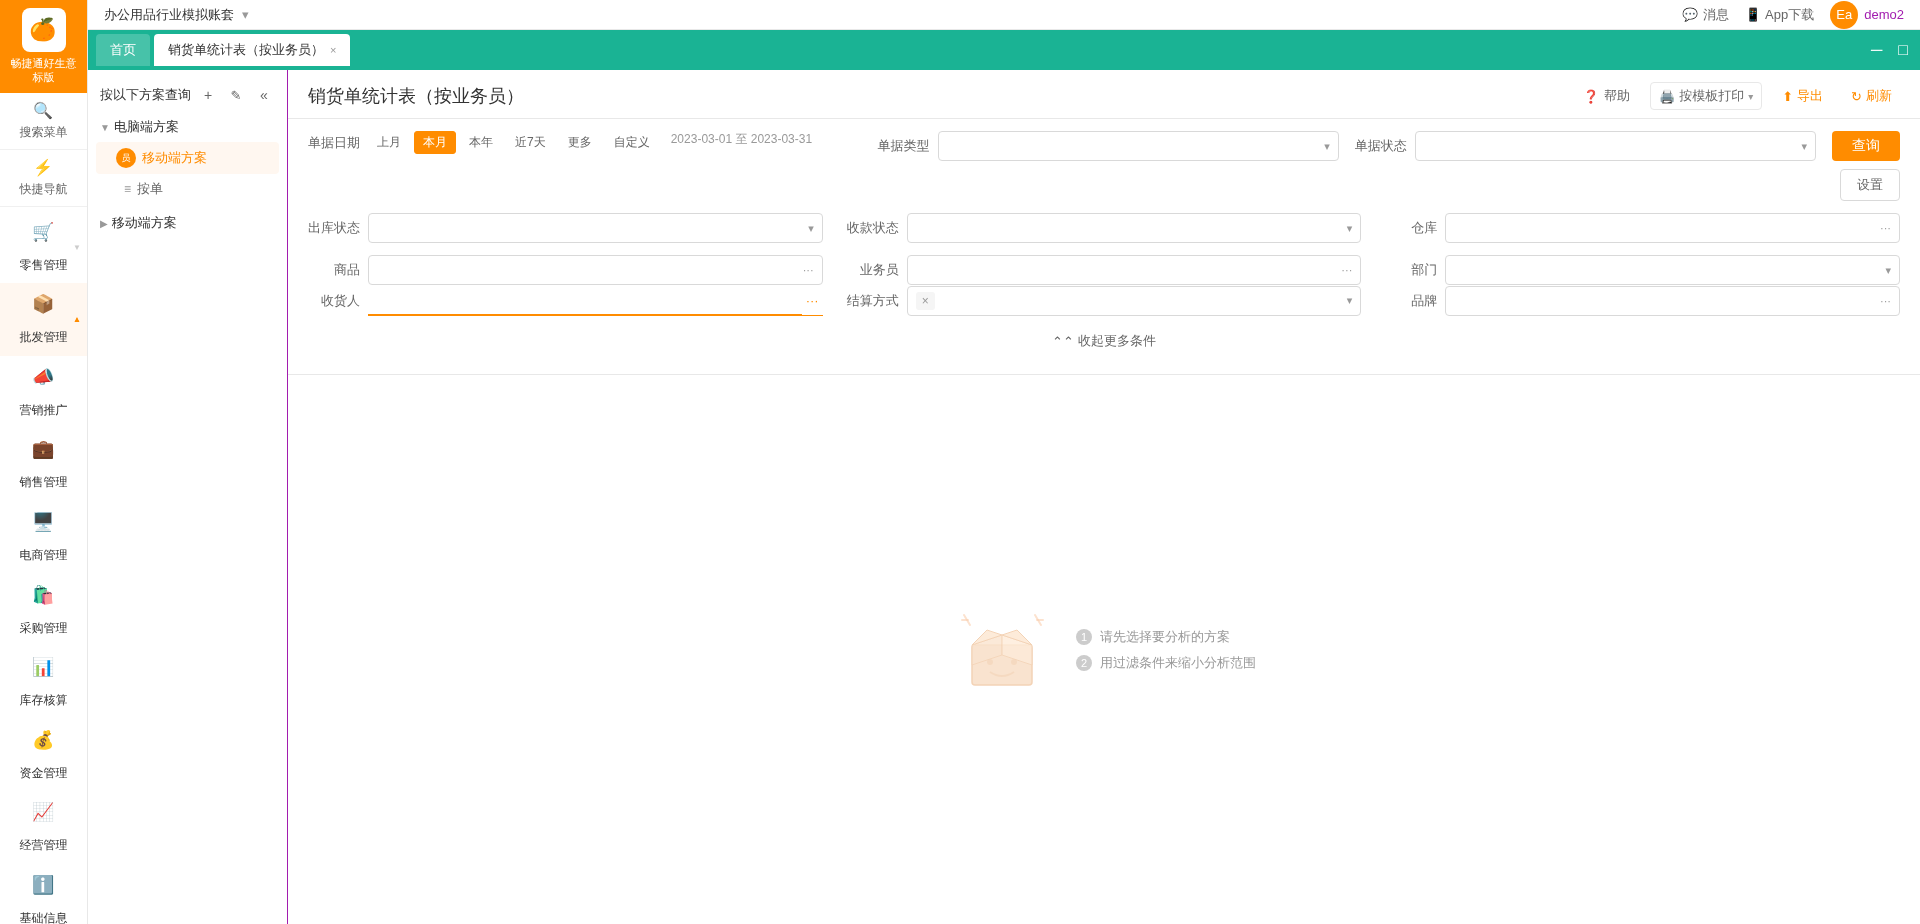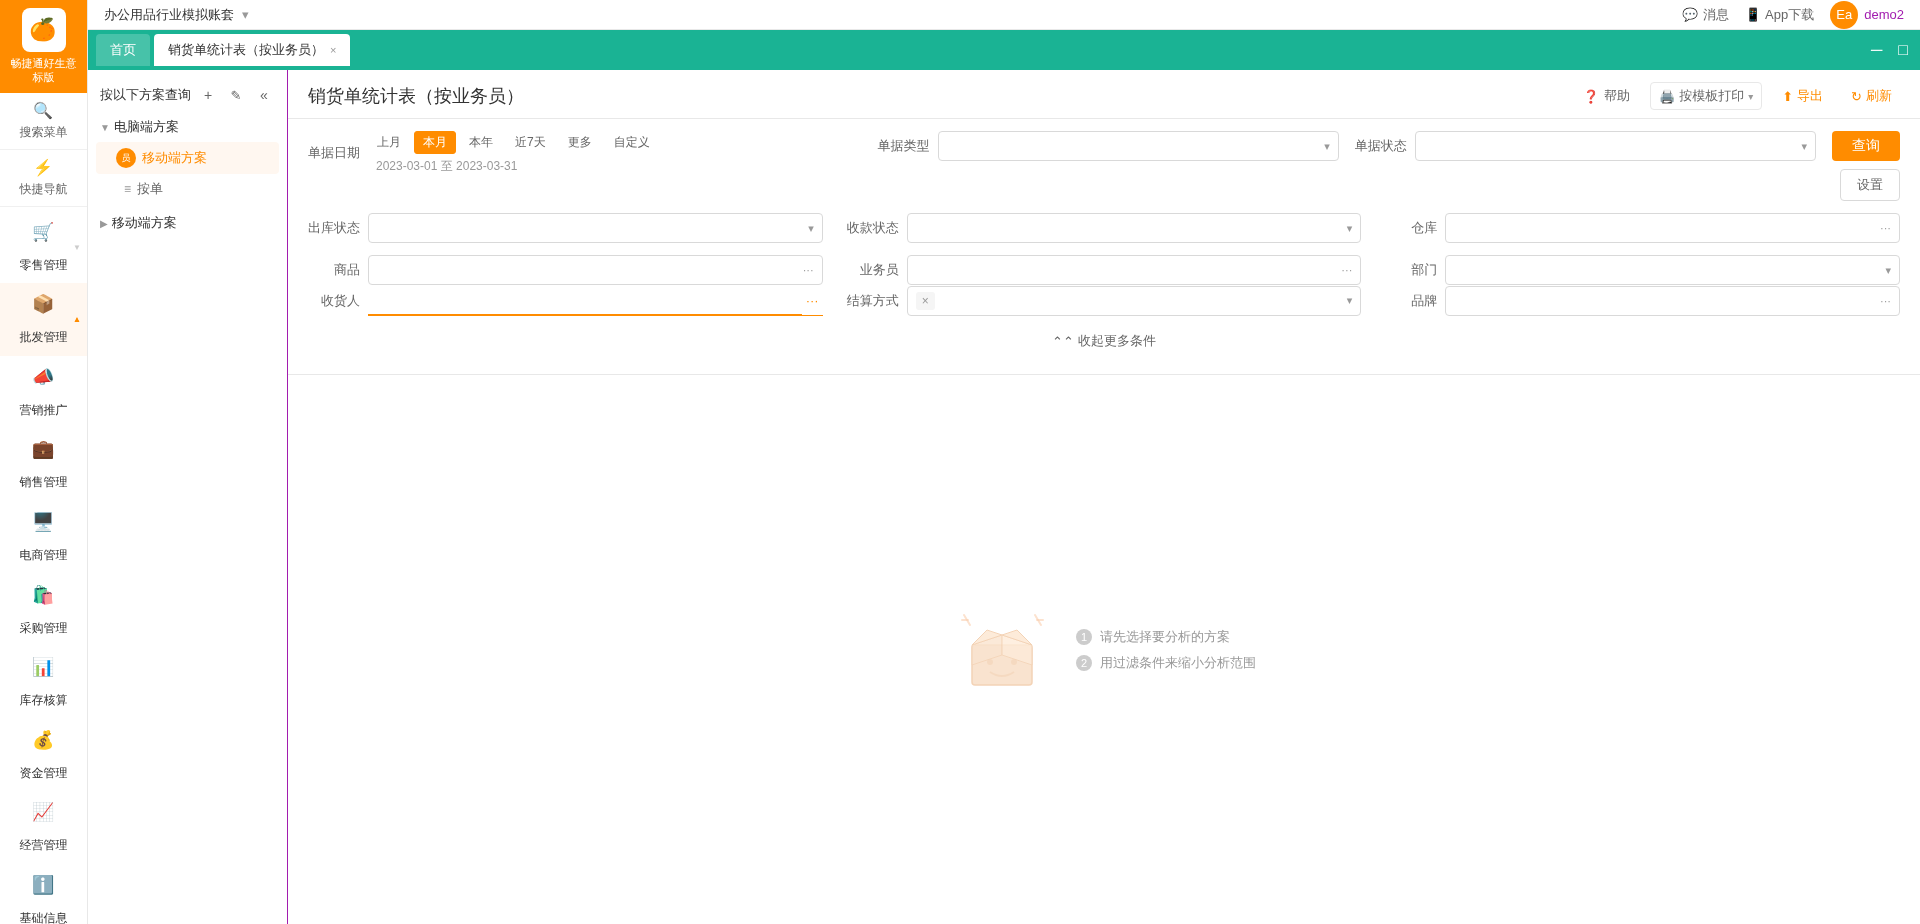--- a/index.html
+++ b/index.html
@@ -294,21 +294,21 @@
           </div>
         </div>
       </div>
 
       <div class="filter-area">
 
         <div style="display:flex;align-items:flex-start;gap:16px;margin-bottom:12px;">
 
           <div style="display:flex;align-items:center;gap:8px;flex:1.2;">
             <span class="filter-label">单据日期</span>
-            <div style="display:flex;flex-direction:column;gap:4px;">
+            <div style="display:flex;gap:4px;">
               <div class="date-quick-btns">
                 <span class="date-quick-btn">上月</span>
                 <span class="date-quick-btn active">本月</span>
                 <span class="date-quick-btn">本年</span>
                 <span class="date-quick-btn">近7天</span>
                 <span class="date-quick-btn">更多</span>
                 <span class="date-quick-btn">自定义</span>
               </div>
               <span class="date-range-text">2023-03-01 至 2023-03-31</span>
             </div>

